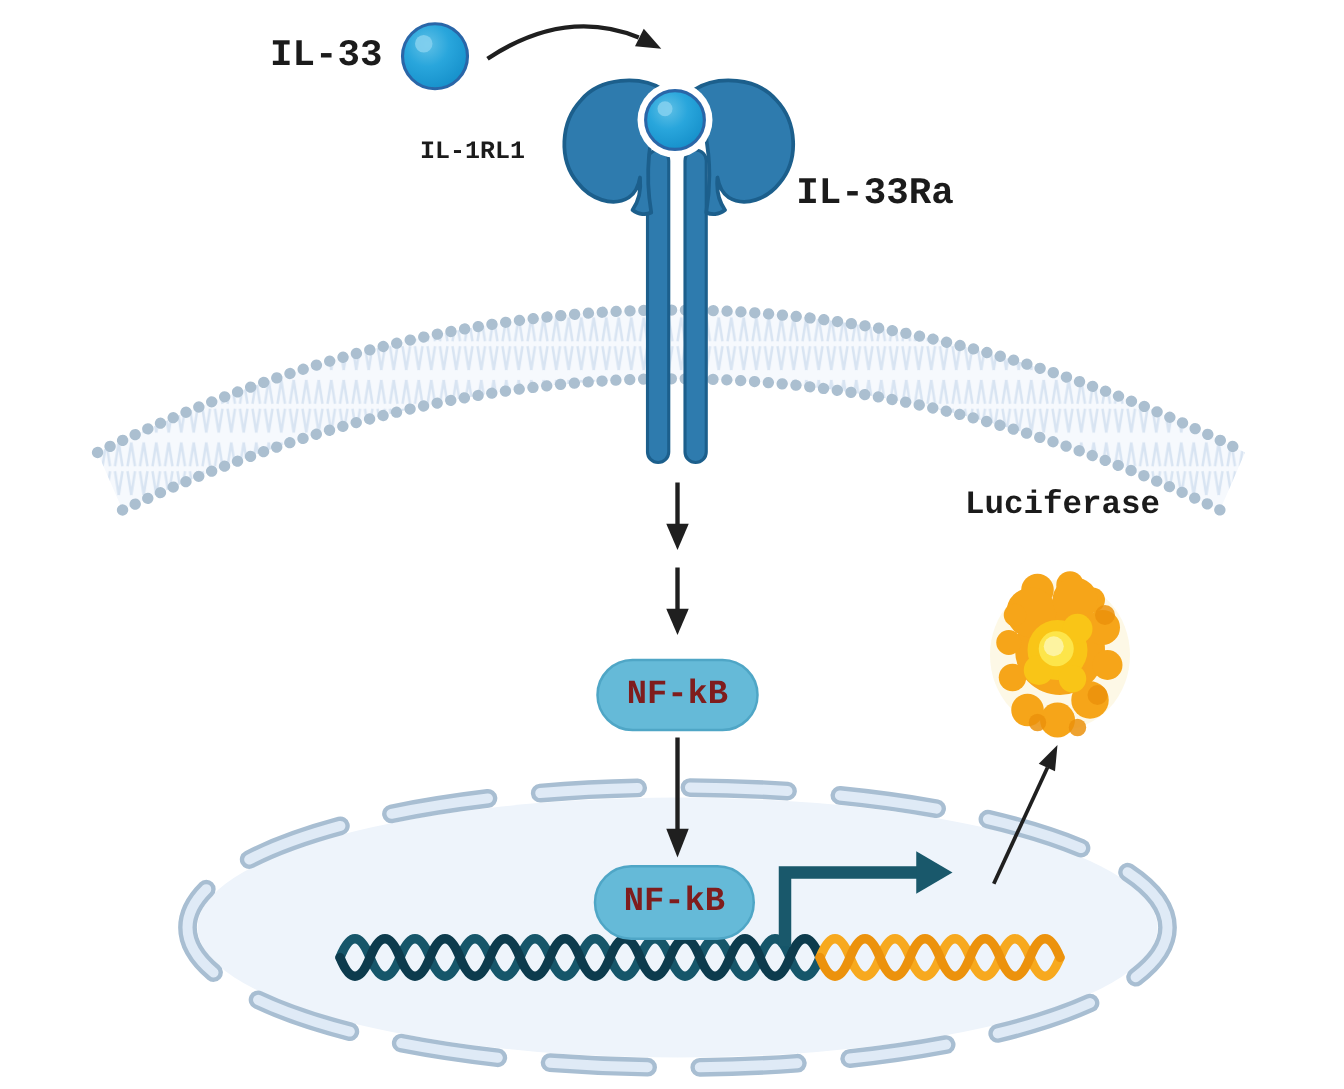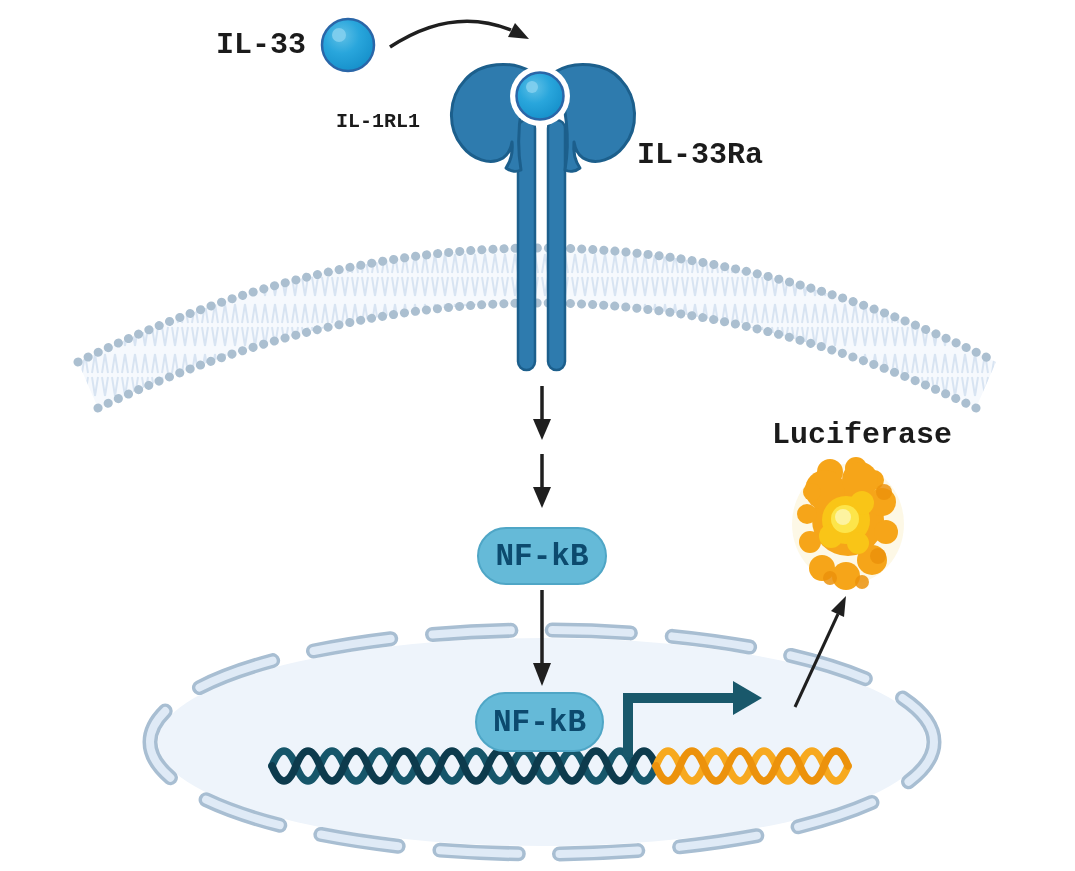--- a/index.html
+++ b/index.html
@@ -7,25 +7,25 @@
     position:relative;width:1075px;height:871px;background:#ffffff;overflow:hidden;
     font-family:Liberation Mono, monospace;
   }
   .canvas svg{position:absolute;left:0;top:0;}
   .lbl{
     position:absolute;color:#1b1b1b;font-weight:700;line-height:1;white-space:nowrap;
   }
   .lbl-il33      {left:216px;top:30px;font-size:30px;}
   .lbl-il1rl1    {left:336px;top:112px;font-size:20px;}
   .lbl-il33ra    {left:637px;top:112px;font-size:30px;margin-top:28px;}
-  .lbl-luciferase{left:772px;top:420px;font-size:30px;}
+  .lbl-luciferase{left:772px;top:390px;font-size:26px;}
   .pill{
     position:absolute;box-sizing:border-box;
     background:#65bad8;border:2px solid #4fa6c6;border-radius:34px;
-    color:#0c4a6e;font-weight:700;font-size:31px;
+    color:#7f1d1d;font-weight:700;font-size:27px;
     display:flex;align-items:center;justify-content:center;
   }
   .pill-cyto{left:477px;top:527px;width:130px;height:58px;}
   .pill-nuc {left:475px;top:692px;width:129px;height:60px;}
 </style>
 </head>
 <body>
 
 <div class="canvas">
 

